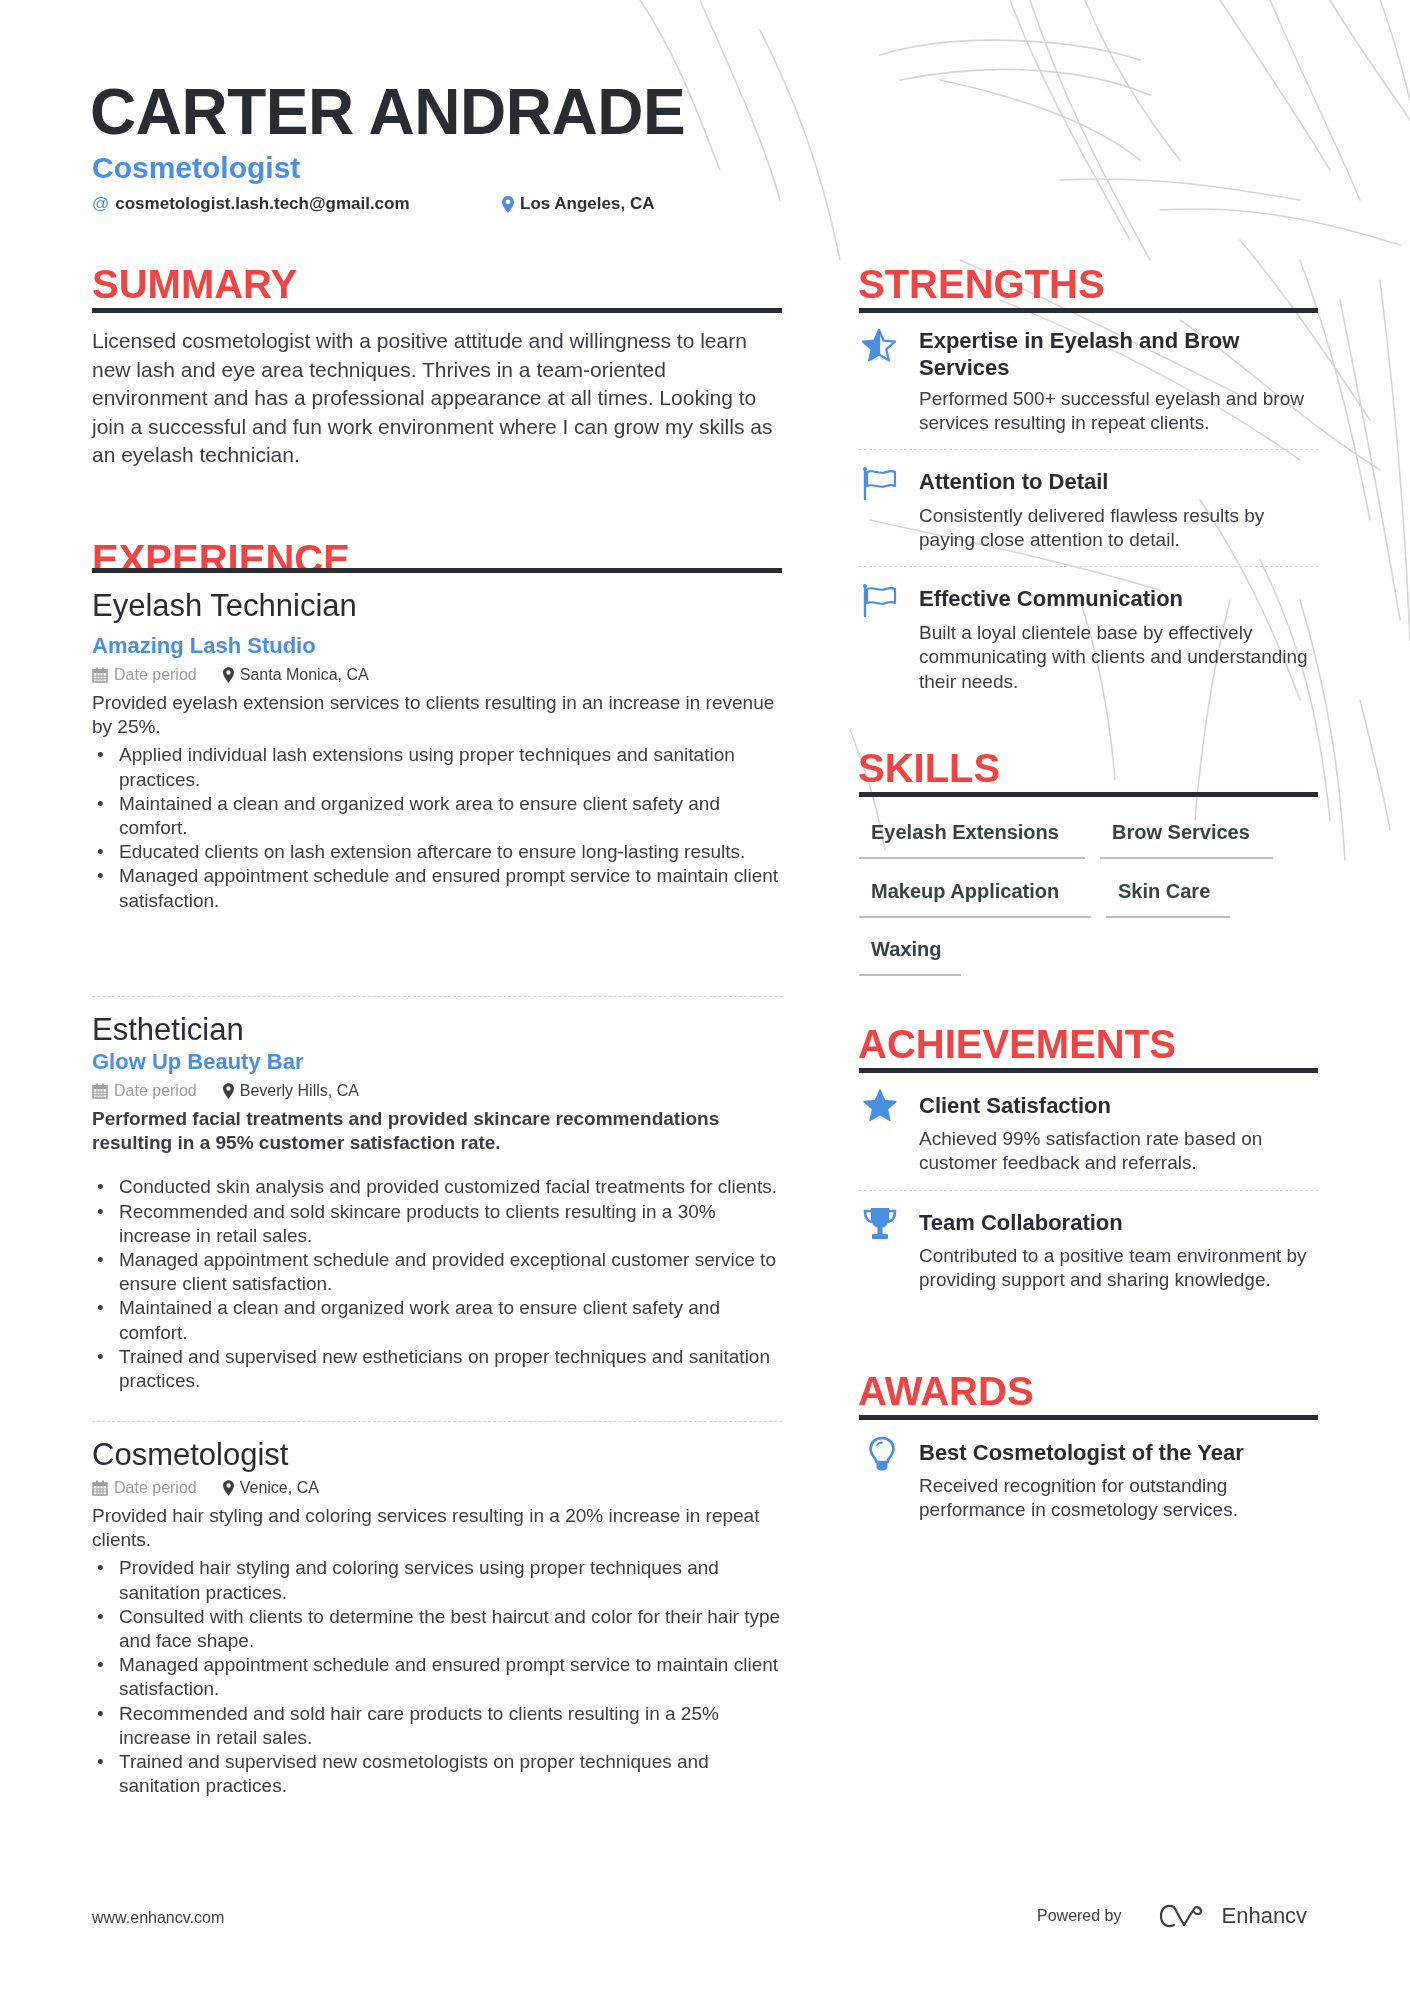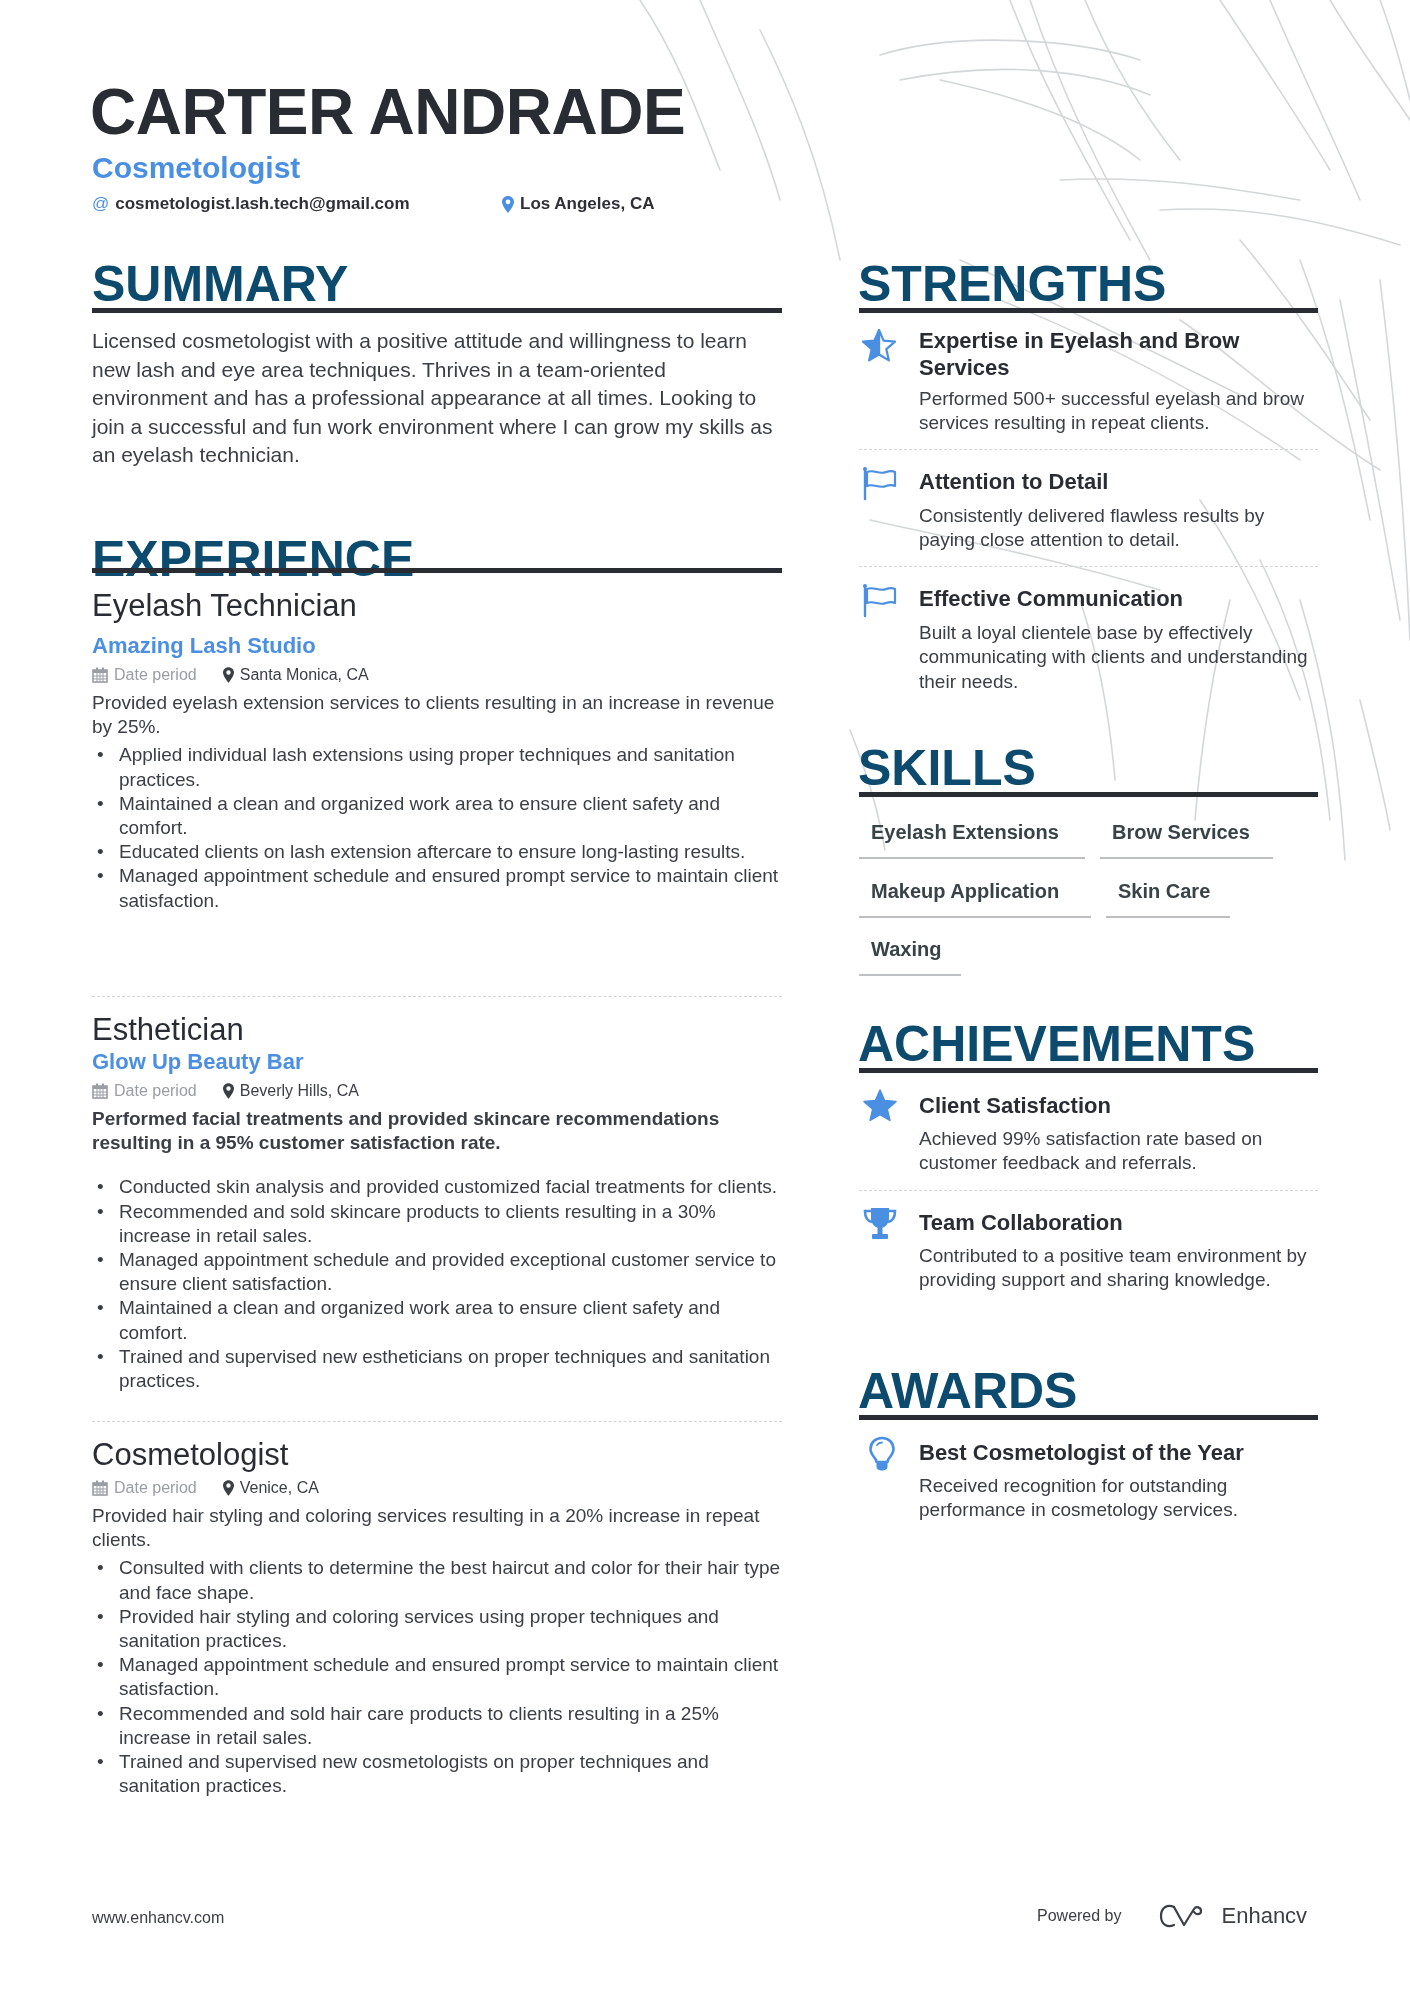--- a/index.html
+++ b/index.html
@@ -4,21 +4,21 @@
 <style>
   * { box-sizing: border-box; margin: 0; padding: 0; }
   html, body { width: 1410px; height: 1995px; background: #ffffff; overflow: hidden; }
   body { position: relative; font-family: "Liberation Sans", sans-serif; color: #2e3036; }
   .deco { position: absolute; left: 0; top: 0; width: 1410px; height: 1995px; pointer-events: none; }
   .abs { position: absolute; }
   .name { left: 90px; top: 72px; font-size: 64px; font-weight: 700; color: #2a2c33; letter-spacing: -0.5px; white-space: nowrap; line-height: 80px; }
   .role { left: 92px; top: 150px; font-size: 30px; font-weight: 700; color: #4a8fe2; line-height: 36px; }
   .contact { top: 193px; font-size: 17px; font-weight: 700; color: #2e3036; line-height: 22px; white-space: nowrap; display: flex; align-items: center; gap: 6px; }
   .contact .ic { color: #4a8fe2; font-weight: 400; font-size: 17px; }
-  .sec-title { font-size: 50px; font-weight: 700; color: #0c4a6e; line-height: 44px; text-transform: uppercase; letter-spacing: 0; }
+  .sec-title { font-size: 40px; font-weight: 700; color: #ef4444; line-height: 44px; text-transform: uppercase; letter-spacing: 0; }
   .sec-rule { height: 5px; background: #2a2c33; }
   .summary { left: 92px; top: 327px; width: 690px; font-size: 21px; line-height: 28.5px; color: #3b3e45; }
   .job-title { font-size: 31px; color: #2a2c33; line-height: 36px; font-weight: 400; }
   .company { font-size: 22px; font-weight: 700; color: #4a8fe2; line-height: 28px; }
   .meta { font-size: 16px; line-height: 20px; display: flex; align-items: center; white-space: nowrap; }
   .meta .date { color: #9a9da3; margin-left: 6px; margin-right: 26px; }
   .meta .loc { color: #3b3e45; margin-left: 6px; }
   .desc { font-size: 19px; line-height: 24.2px; color: #3b3e45; width: 690px; }
   ul.bul { list-style: none; width: 690px; }
   ul.bul li { position: relative; padding-left: 27px; font-size: 19px; line-height: 24.2px; color: #3b3e45; }
@@ -155,22 +155,22 @@
         <path d="M1 9 H15 M1 12 H15 M5 6 V15 M8 6 V15 M11 6 V15" stroke="#9a9da3" stroke-width="1"></path>
       </svg>
     <span class="date">Date period</span>
     <svg width="11" height="16" viewBox="0 0 12 17">
         <path d="M6 0 C2.7 0 0 2.6 0 5.8 C0 10 6 17 6 17 C6 17 12 10 12 5.8 C12 2.6 9.3 0 6 0 Z M6 8.2 A2.4 2.4 0 1 1 6 3.4 A2.4 2.4 0 1 1 6 8.2 Z" fill="#3b3e45"></path>
       </svg>
     <span class="loc">Venice, CA</span>
   </div>
   <div class="desc" style="margin-top:6px;">Provided hair styling and coloring services resulting in a 20% increase in repeat clients.</div>
   <ul class="bul" style="margin-top:4px;">
+    <li>Provided hair styling and coloring services using proper techniques and sanitation practices.</li>
     <li>Consulted with clients to determine the best haircut and color for their hair type and face shape.</li>
-    <li>Provided hair styling and coloring services using proper techniques and sanitation practices.</li>
     <li>Managed appointment schedule and ensured prompt service to maintain client satisfaction.</li>
     <li>Recommended and sold hair care products to clients resulting in a 25% increase in retail sales.</li>
     <li>Trained and supervised new cosmetologists on proper techniques and sanitation practices.</li>
   </ul>
 </div>
 
 <div class="abs sec-title" style="left:858px; top:262px;">STRENGTHS</div>
 <div class="abs sec-rule" style="left:859px; top:308px; width:459px;"></div>
 
 <svg class="icon" style="left:861px; top:328px;" viewBox="0 0 36 36">

